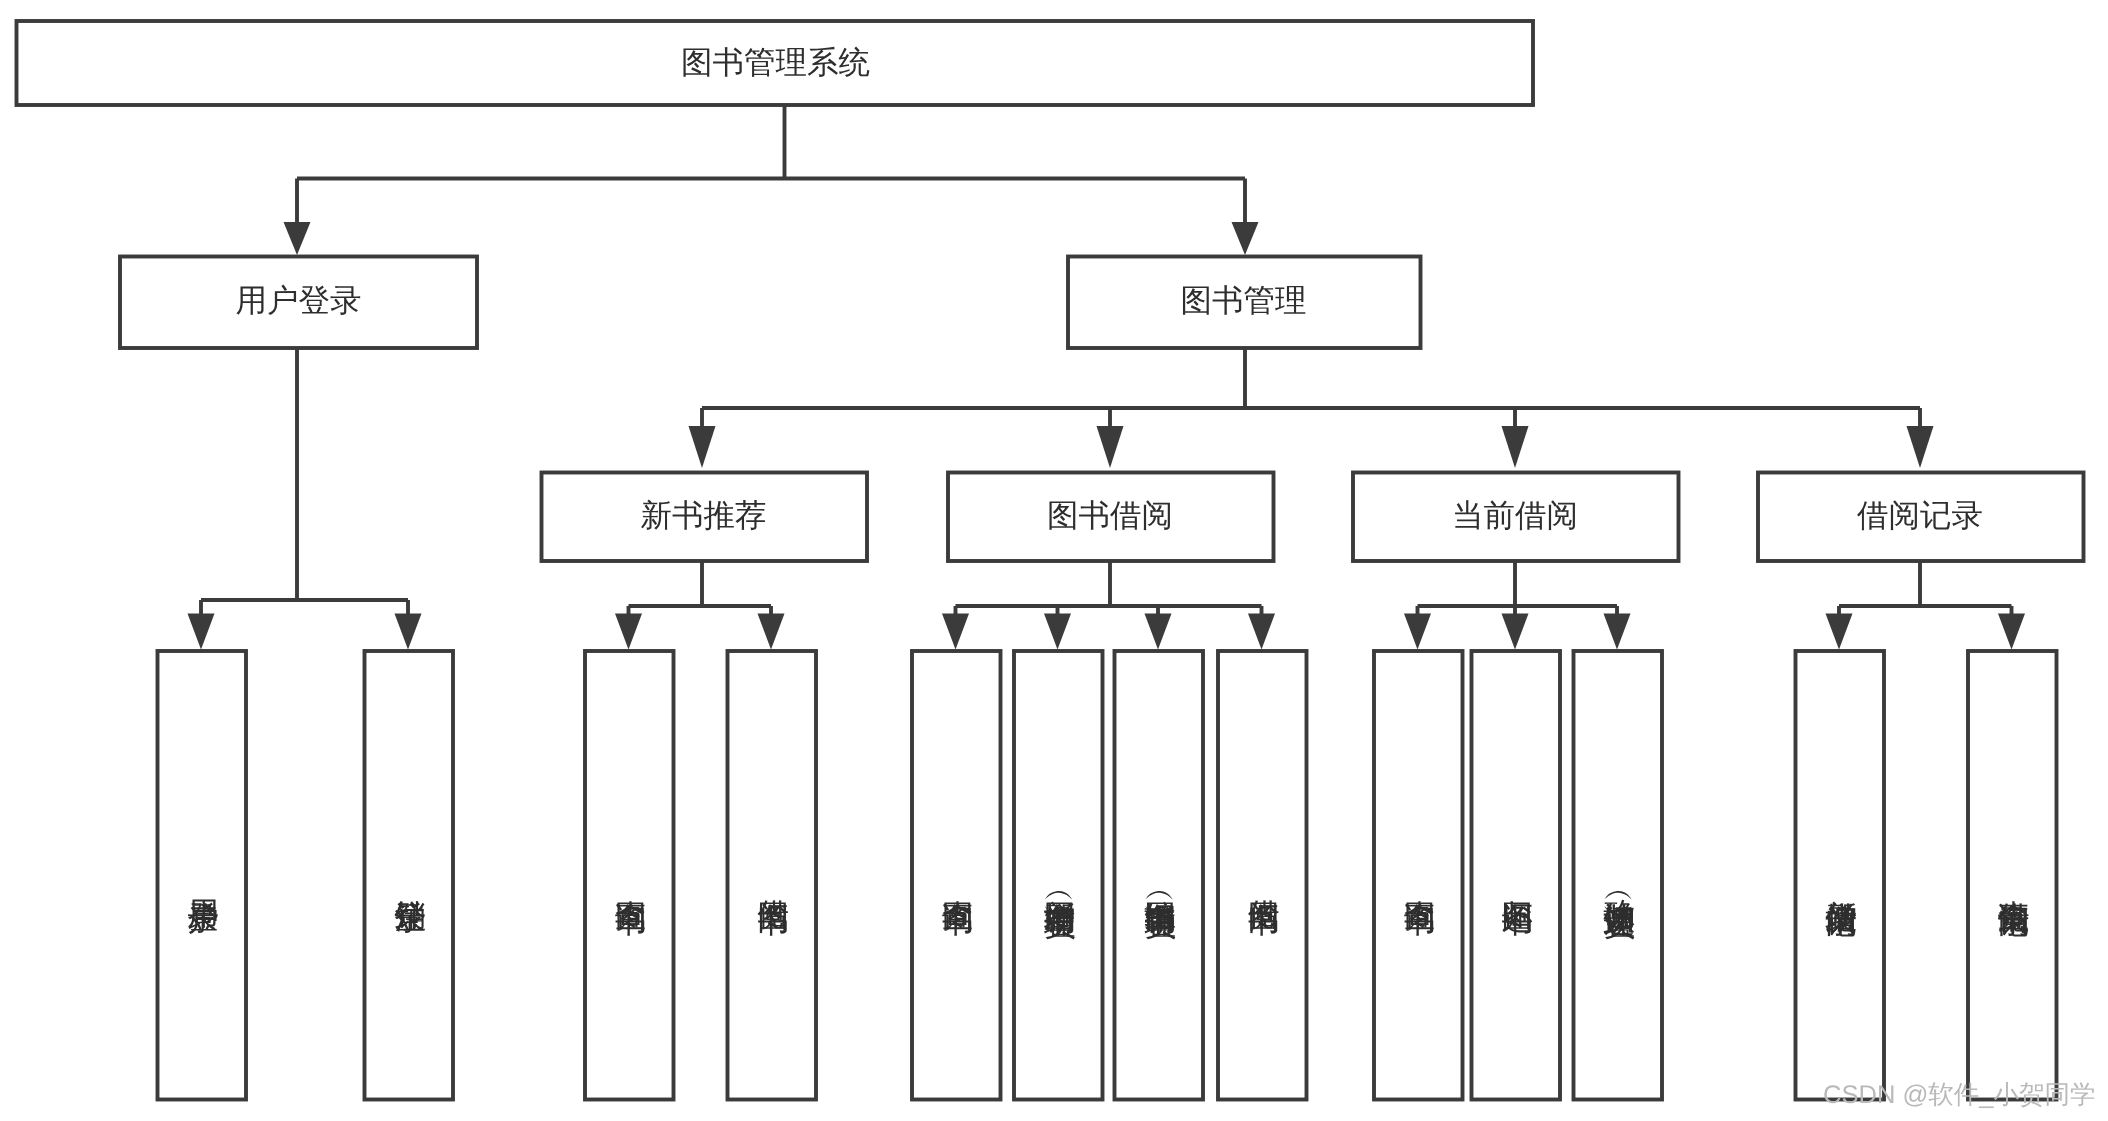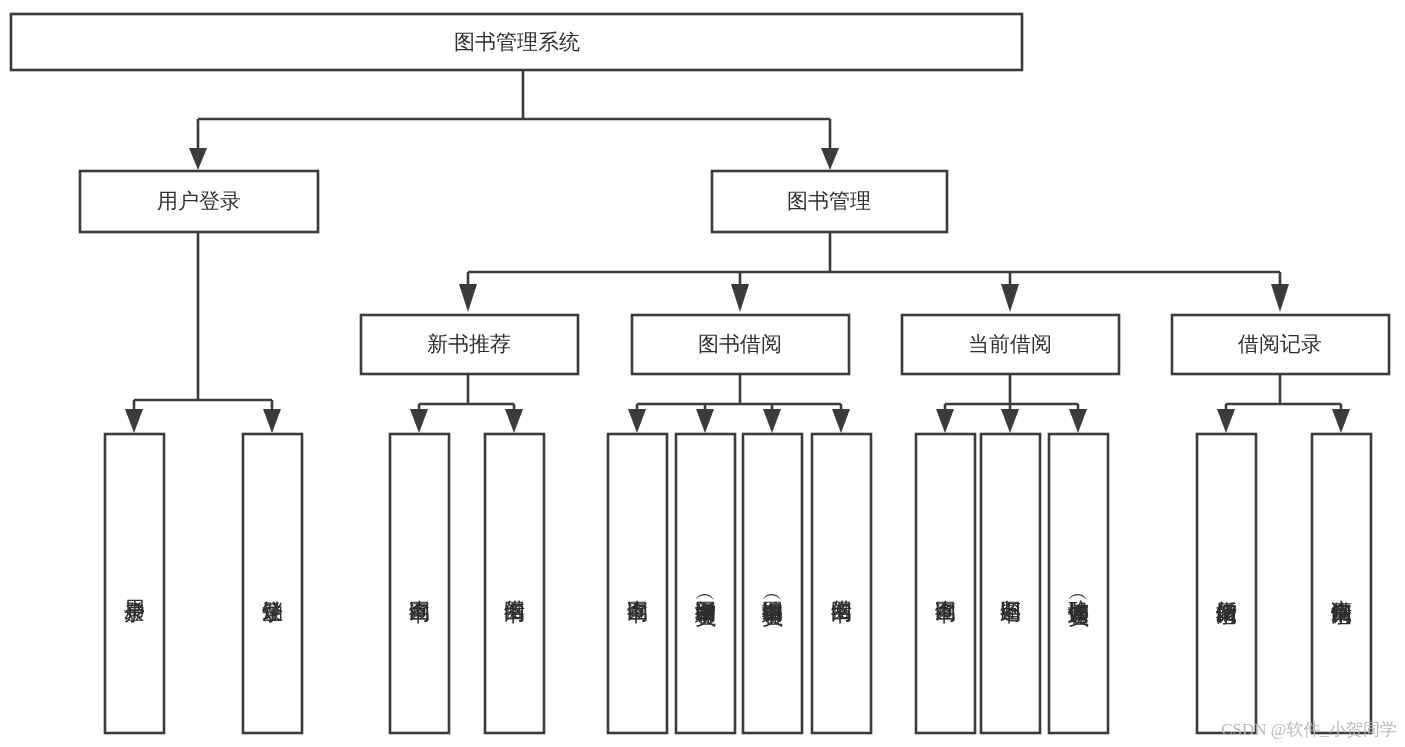--- a/index.html
+++ b/index.html
@@ -52,21 +52,21 @@
     fill: #2e2e2e;
     writing-mode: vertical-rl;
     text-orientation: upright;
     letter-spacing: 1px;
     dominant-baseline: central;
   }
   .watermark {
     position: absolute;
     right: 8px;
     bottom: 6px;
-    font-family: Liberation Serif, serif;
+    font-family: Liberation Sans, sans-serif;
     font-size: 17px;
     color: #b9b9b9;
     white-space: nowrap;
     user-select: none;
   }
 </style>
 </head>
 <body>
 
 <div id="diagram-root">

